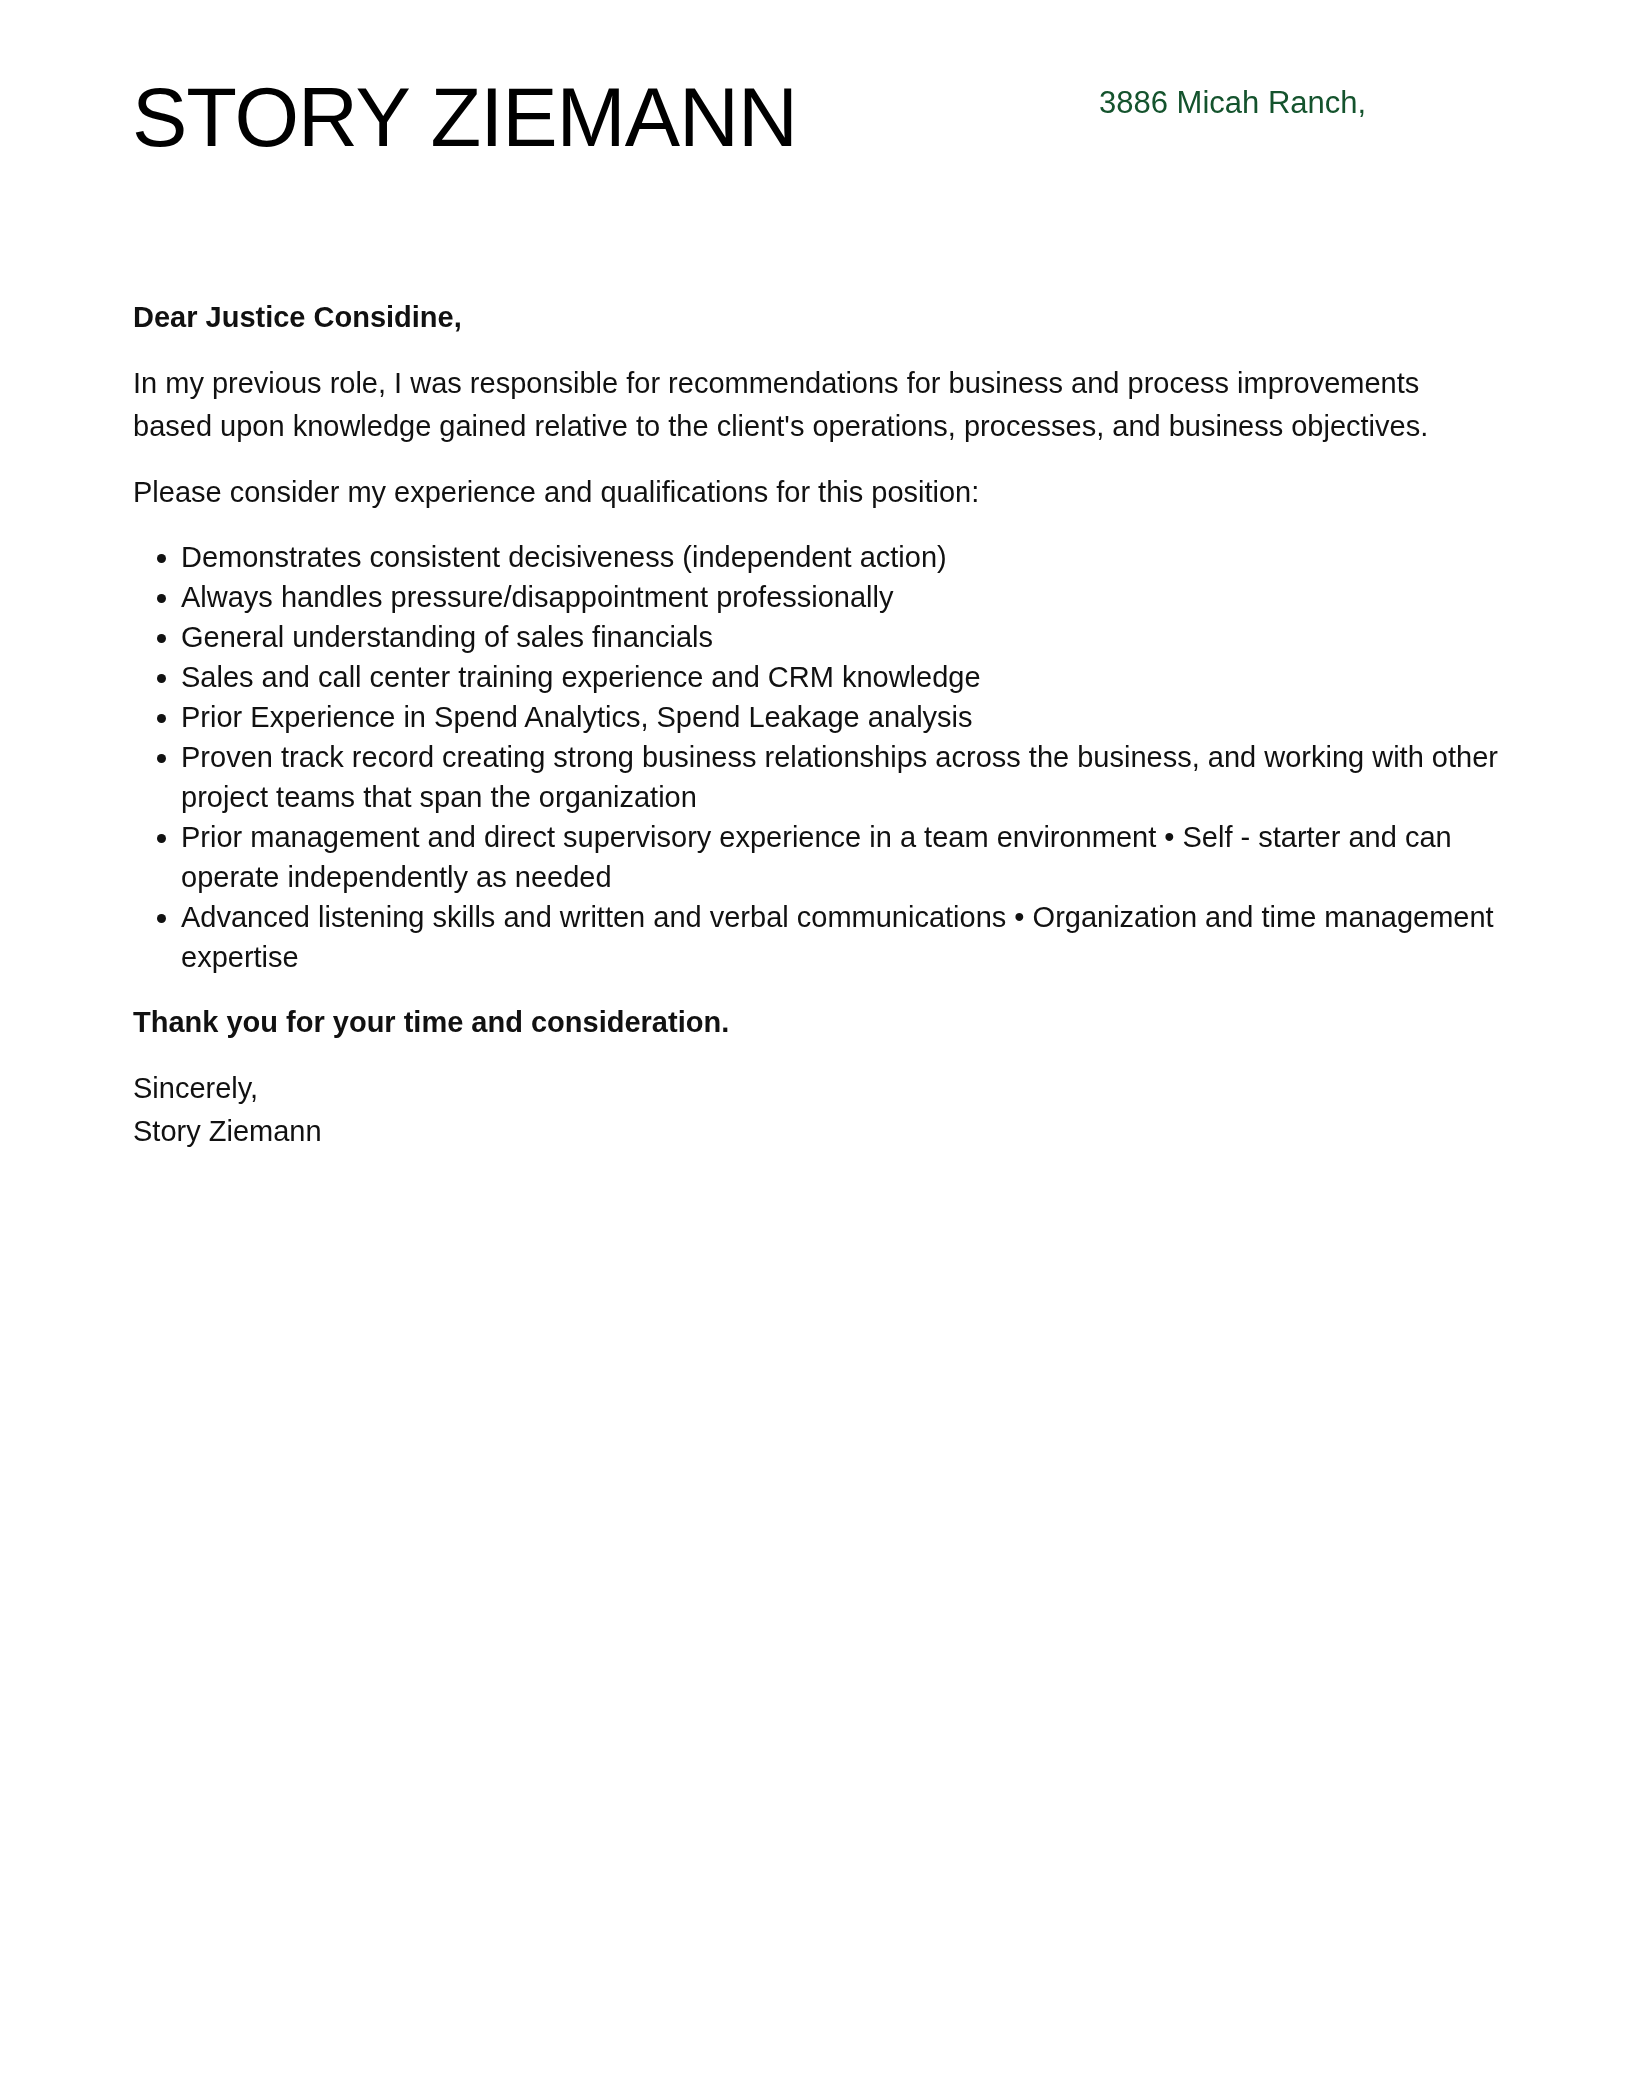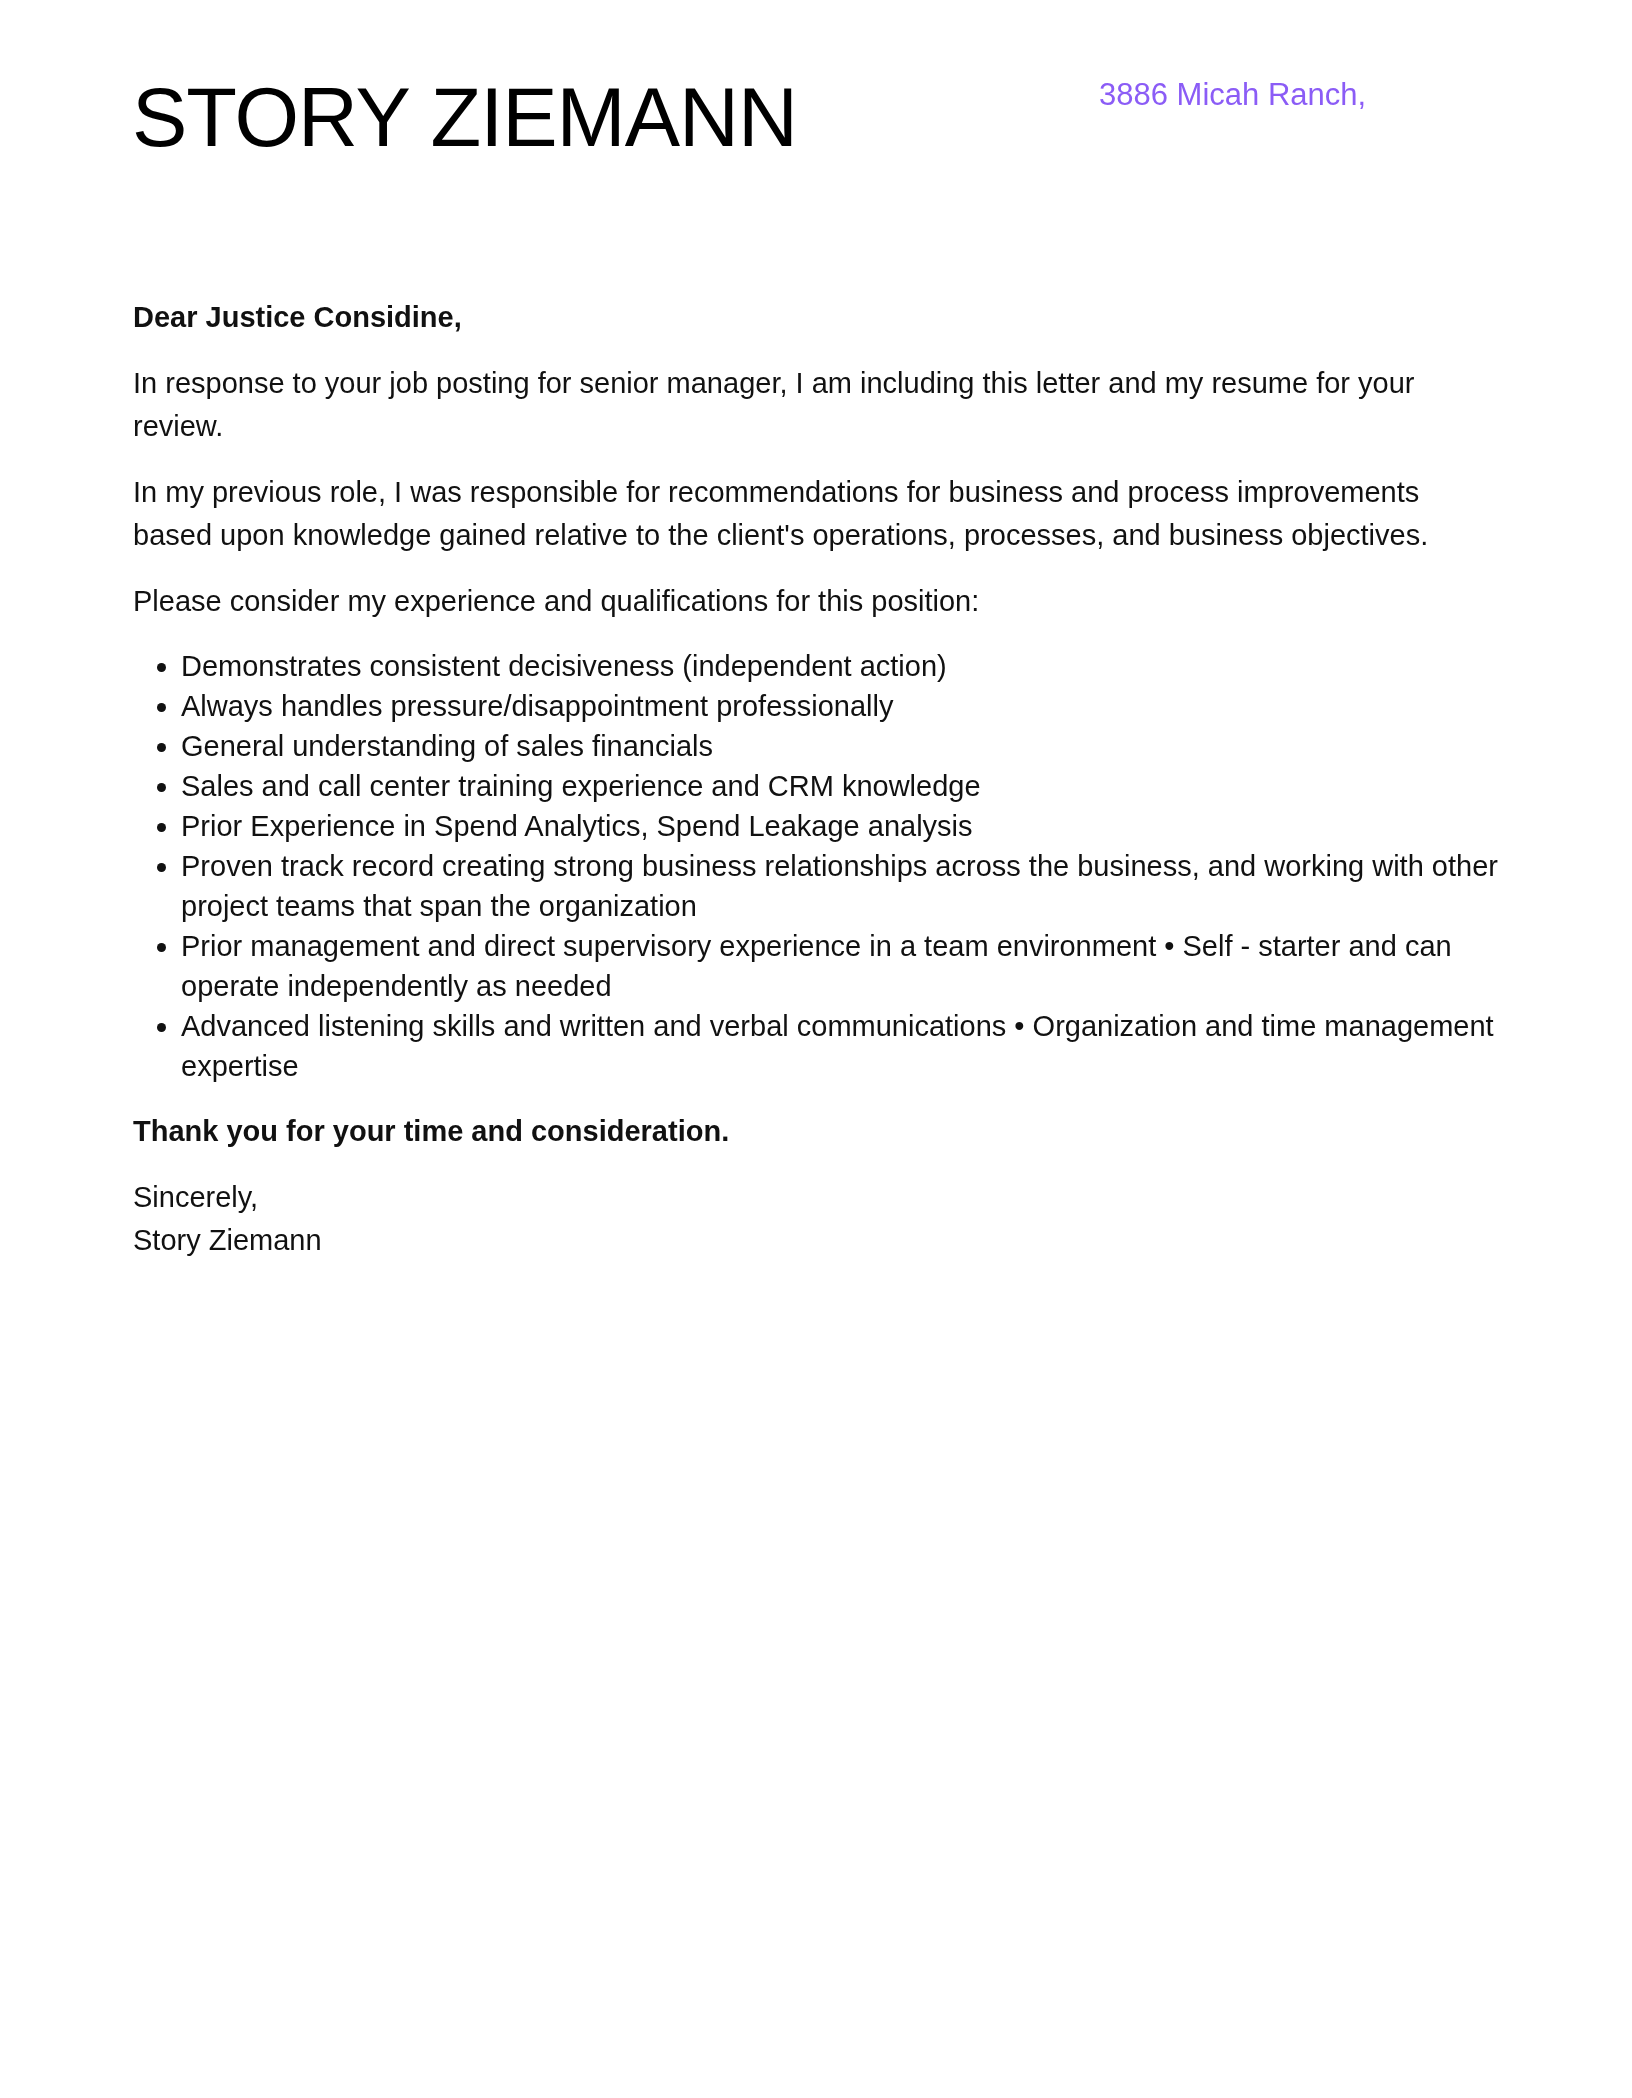--- a/index.html
+++ b/index.html
@@ -6,22 +6,22 @@
     body {
       width: 1632px; height: 2098px; position: relative; overflow: hidden;
       font-family: "Liberation Sans", sans-serif; color: #111111;
     }
     .name {
       position: absolute; left: 132px; top: 72px;
       font-size: 83px; font-weight: normal; letter-spacing: -1px;
       color: #000; margin: 0; line-height: 1.1;
     }
     .address {
-      position: absolute; left: 1099px; top: 72px;
-      font-size: 31px; line-height: 46px; color: #8b5cf6;
+      position: absolute; left: 1099px; top: 80px;
+      font-size: 31px; line-height: 46px; color: #14532d;
     }
     .address div { white-space: nowrap; }
     .body {
       position: absolute; left: 133px; top: 296px; width: 1370px;
       font-size: 29px; line-height: 43px;
     }
     .salutation { font-weight: bold; margin: 0 0 23px 0; }
     .para { margin: 0 0 23px 0; }
     ul.quals { margin: 0 0 24px 0; padding-left: 48px; }
     ul.quals li { line-height: 40px; margin: 0; padding-left: 0; }
@@ -32,21 +32,20 @@
 <body>
 
 <h1 class="name">STORY ZIEMANN</h1>
 
 <div class="address">
   <div>3886 Micah Ranch,</div>
 </div>
 
 <div class="body">
   <p class="salutation">Dear Justice Considine,</p>
-  <p class="para">In response to your job posting for senior manager, I am including this letter and my resume for your review.</p>
   <p class="para">In my previous role, I was responsible for recommendations for business and process improvements based upon knowledge gained relative to the client's operations, processes, and business objectives.</p>
   <p class="para">Please consider my experience and qualifications for this position:</p>
   <ul class="quals">
     <li>Demonstrates consistent decisiveness (independent action)</li>
     <li>Always handles pressure/disappointment professionally</li>
     <li>General understanding of sales financials</li>
     <li>Sales and call center training experience and CRM knowledge</li>
     <li>Prior Experience in Spend Analytics, Spend Leakage analysis</li>
     <li>Proven track record creating strong business relationships across the business, and working with other project teams that span the organization</li>
     <li>Prior management and direct supervisory experience in a team environment • Self - starter and can operate independently as needed</li>

